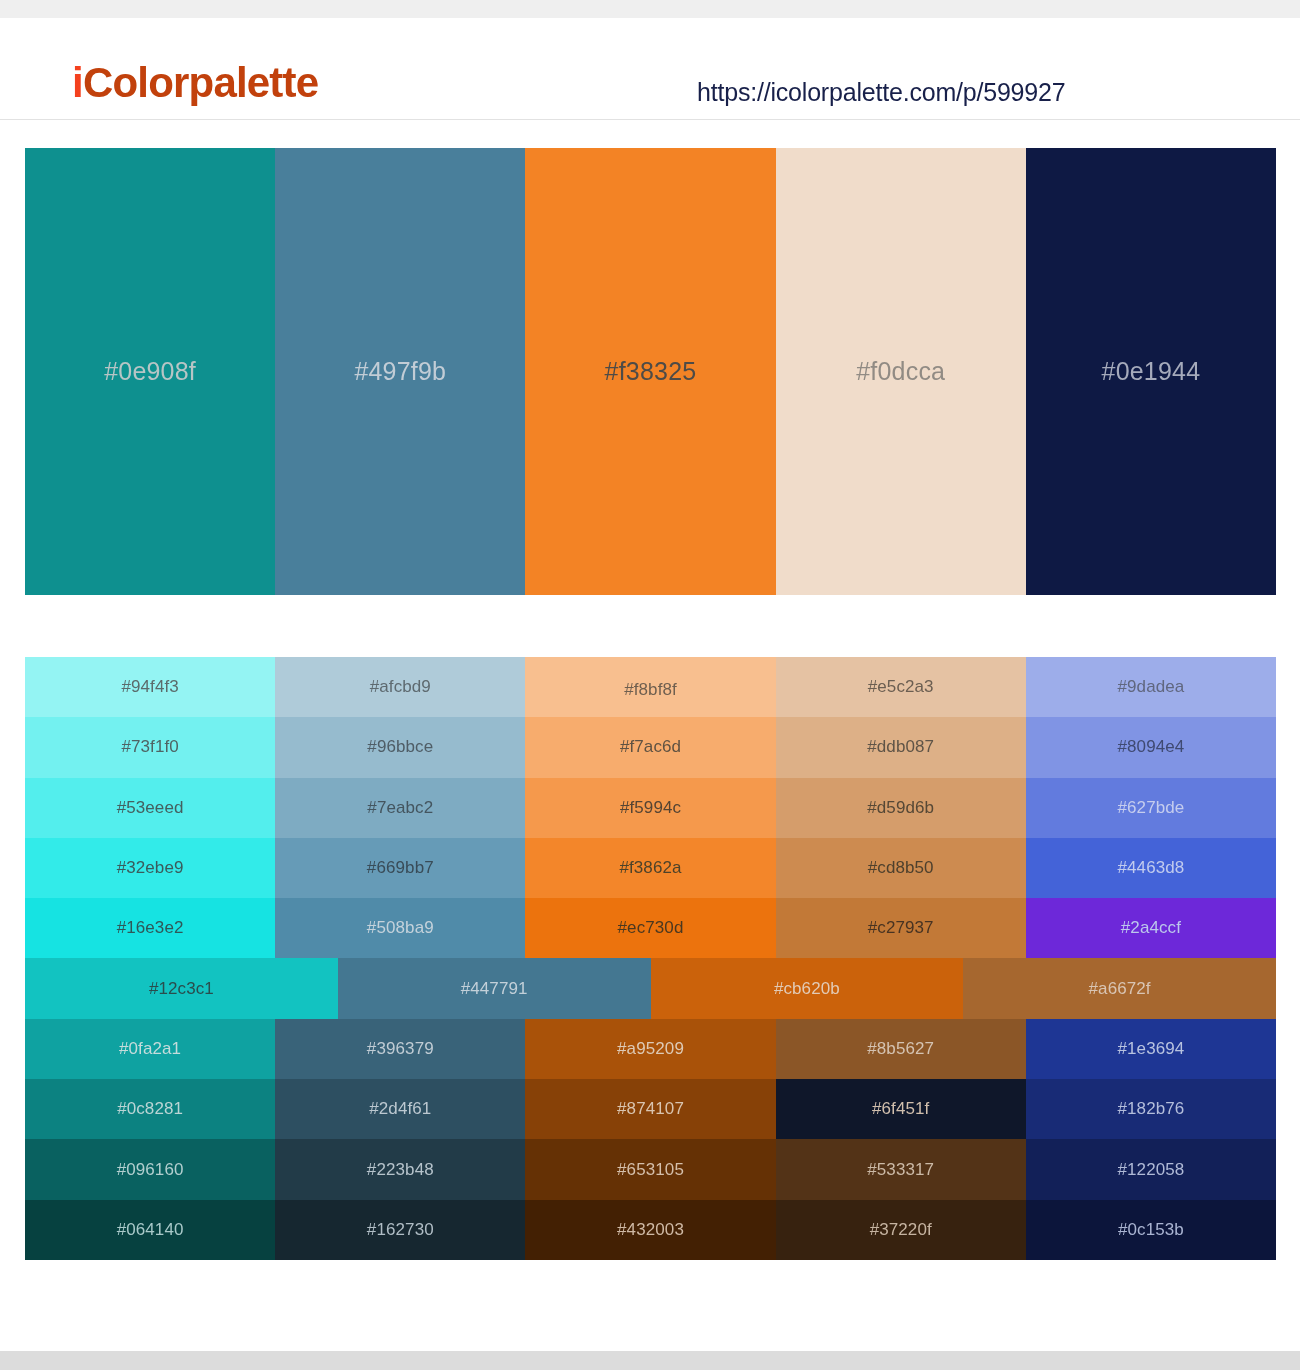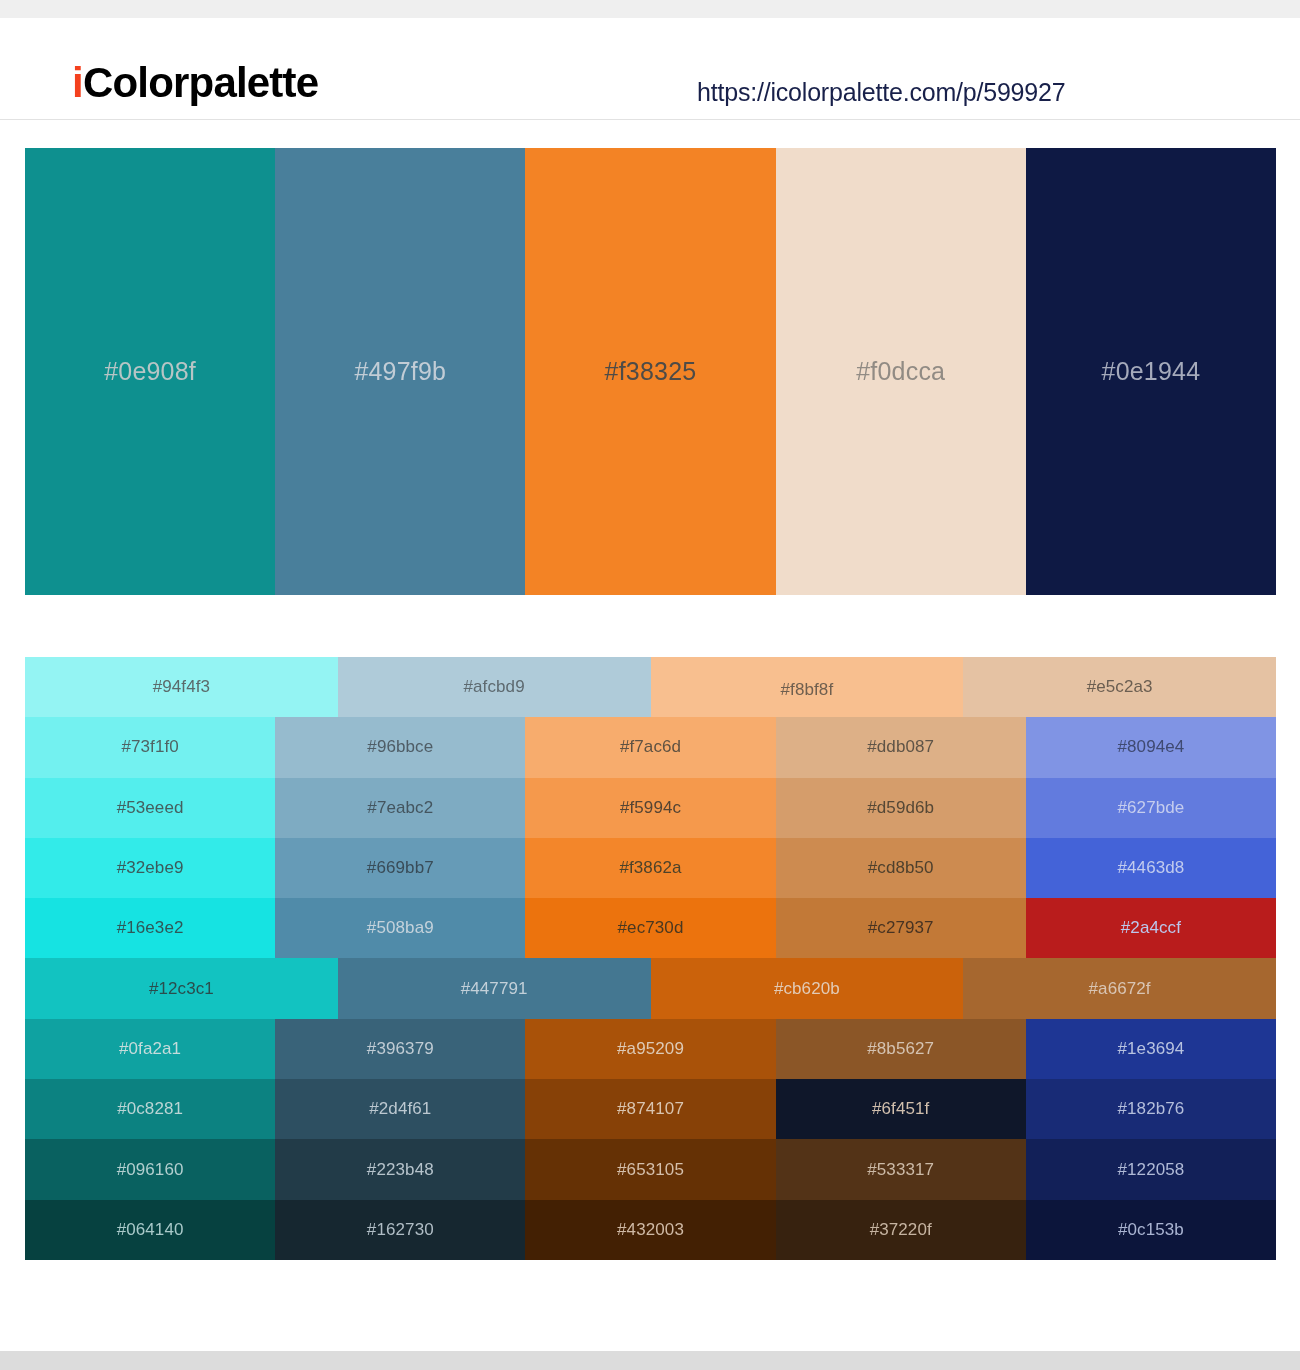--- a/index.html
+++ b/index.html
@@ -45,21 +45,21 @@
     position: absolute;
     left: 72px;
     top: 44px;
     font-size: 42px;
     font-weight: bold;
     letter-spacing: -0.8px;
     line-height: 1;
     white-space: nowrap;
   }
   .logo .logo-i { color: #f4411e; }
-  .logo .logo-rest { color: #000000; }
+  .logo .logo-rest { color: #c2410c; }
 
   .site-url {
     position: absolute;
     left: 697px;
     top: 60px;
     font-size: 25px;
     color: #18204a;
     letter-spacing: -0.2px;
     white-space: nowrap;
   }
@@ -166,20 +166,23 @@
         </div>
         <div class="shade-cell" style="background: rgb(175, 203, 217);">
           <span class="shade-label" style="color: rgb(94, 106, 112);">#afcbd9</span>
         </div>
         <div class="shade-cell" style="background: rgb(248, 191, 143);">
           <span class="shade-label" style="color: rgb(111, 95, 79); margin-top: 6px;">#f8bf8f</span>
         </div>
         <div class="shade-cell" style="background: rgb(229, 194, 163);">
           <span class="shade-label" style="color: rgb(107, 94, 81);">#e5c2a3</span>
         </div>
+        <div class="shade-cell" style="background: rgb(157, 173, 234);">
+          <span class="shade-label" style="color: rgb(96, 103, 127);">#9dadea</span>
+        </div>
       </div>
       <div class="shade-row">
         <div class="shade-cell" style="background: rgb(115, 241, 240);">
           <span class="shade-label" style="color: rgb(79, 100, 100);">#73f1f0</span>
         </div>
         <div class="shade-cell" style="background: rgb(150, 187, 206);">
           <span class="shade-label" style="color: rgb(79, 93, 102);">#96bbce</span>
         </div>
         <div class="shade-cell" style="background: rgb(247, 172, 109);">
           <span class="shade-label" style="color: rgb(95, 82, 66);">#f7ac6d</span>
@@ -231,21 +234,21 @@
         </div>
         <div class="shade-cell" style="background: rgb(80, 139, 169);">
           <span class="shade-label" style="color: rgb(196, 210, 219);">#508ba9</span>
         </div>
         <div class="shade-cell" style="background: rgb(236, 115, 13);">
           <span class="shade-label" style="color: rgb(74, 56, 32);">#ec730d</span>
         </div>
         <div class="shade-cell" style="background: rgb(194, 121, 55);">
           <span class="shade-label" style="color: rgb(71, 51, 34);">#c27937</span>
         </div>
-        <div class="shade-cell" style="background: #b91c1c; text-align: right;">
+        <div class="shade-cell" style="background: #6d28d9; text-align: right;">
           <span class="shade-label" style="color: rgb(188, 199, 236);">#2a4ccf</span>
         </div>
       </div>
       <div class="shade-row">
         <div class="shade-cell" style="background: rgb(18, 195, 193);">
           <span class="shade-label" style="color: rgb(42, 77, 77);">#12c3c1</span>
         </div>
         <div class="shade-cell" style="background: rgb(68, 119, 145);">
           <span class="shade-label" style="color: rgb(195, 208, 217);">#447791</span>
         </div>

